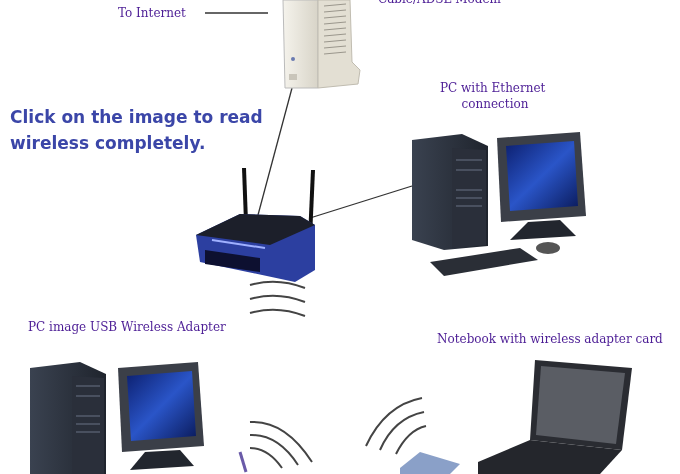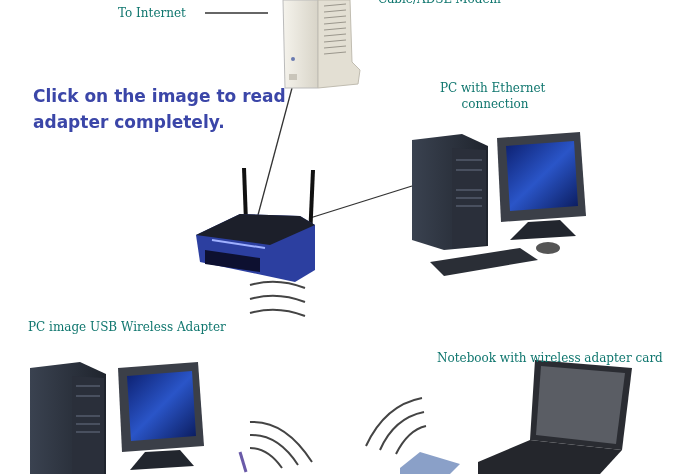--- a/index.html
+++ b/index.html
@@ -1,18 +1,18 @@
 <!DOCTYPE html>
 <html><head>
 <meta charset="utf-8">
 <style>
   html, body { margin:0; padding:0; background:#ffffff; }
   body { width:680px; height:474px; position:relative; overflow:hidden; font-family:"DejaVu Serif", serif; }
   .abs { position:absolute; }
-  .label { color:#0f766e; font-size:12px; font-family:"DejaVu Serif", serif; white-space:nowrap; }
+  .label { color:#4c1d95; font-size:12px; font-family:"DejaVu Serif", serif; white-space:nowrap; }
   .cta { color:#3b46a8; font-family:"DejaVu Sans", sans-serif; font-weight:bold; font-size:17px; line-height:26px; }
   svg { position:absolute; left:0; top:0; }
 </style>
 </head>
 <body>
 
 <svg width="680" height="474" viewBox="0 0 680 474">
   <defs>
     <linearGradient id="scr" x1="0" y1="0" x2="1" y2="1">
       <stop offset="0" stop-color="#0c1f6e"></stop>
@@ -116,18 +116,18 @@
     <path d="M424 412 Q394 418 380 450"></path>
     <path d="M426 426 Q408 430 396 454"></path>
   </g>
 </svg>
 
 <div class="abs label" style="left:118px; top:6px;">To Internet</div>
 <div class="abs label" style="left:378px; top:-8px;">Cable/ADSL Modem</div>
 <div class="abs label" style="left:440px; top:81px; width:110px;">PC with Ethernet</div>
 <div class="abs label" style="left:440px; top:97px; text-align:center; width:110px;">connection</div>
 <div class="abs label" style="left:28px; top:320px;">PC image USB Wireless Adapter</div>
-<div class="abs label" style="left:437px; top:351px;">Notebook with wireless adapter card</div>
+<div class="abs label" style="left:437px; top:332px;">Notebook with wireless adapter card</div>
 
-<div class="abs cta" style="left:10px; top:83px;margin-left:23px;">
+<div class="abs cta" style="left:10px; top:104px;">
   <div>Click on the image to read</div>
-  <div>adapter completely.</div>
+  <div>wireless completely.</div>
 </div>
 
 </body></html>

